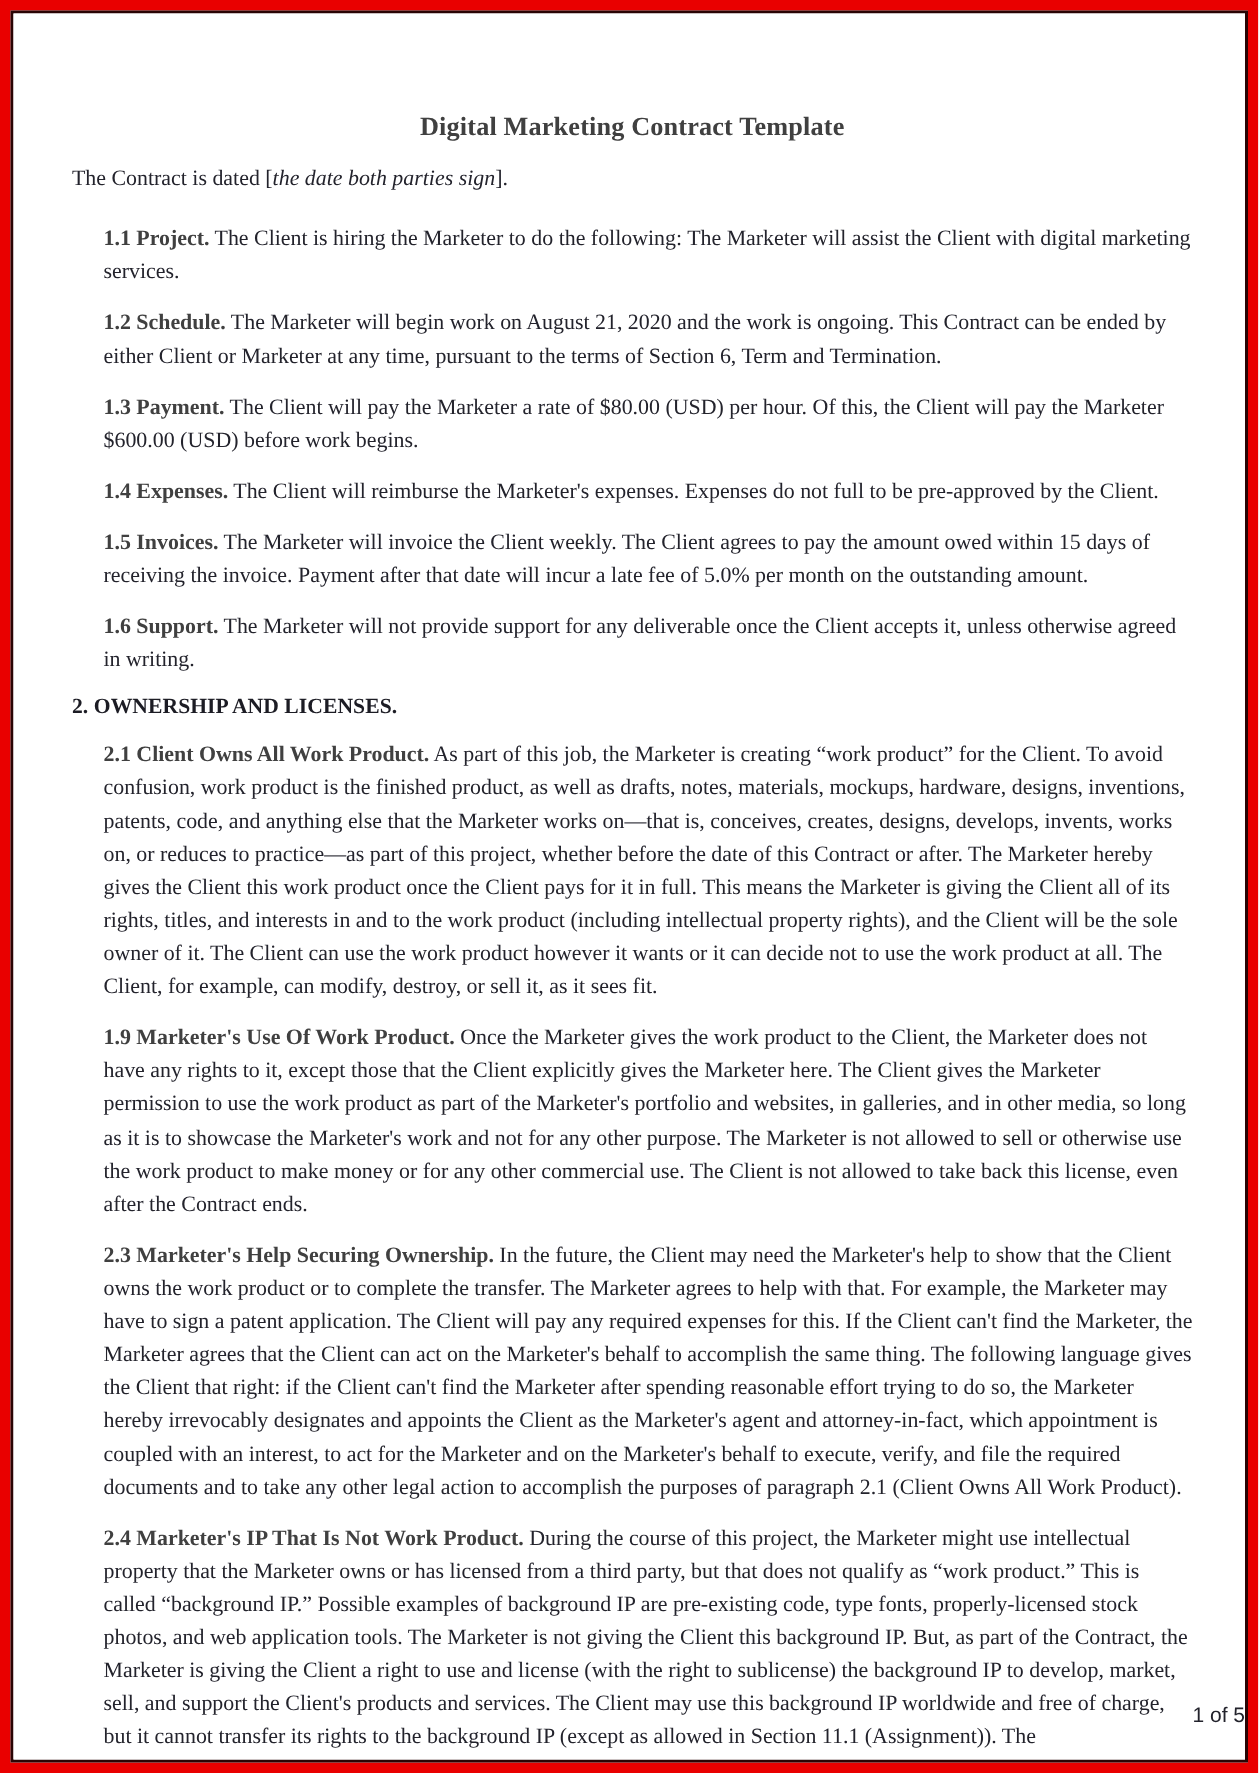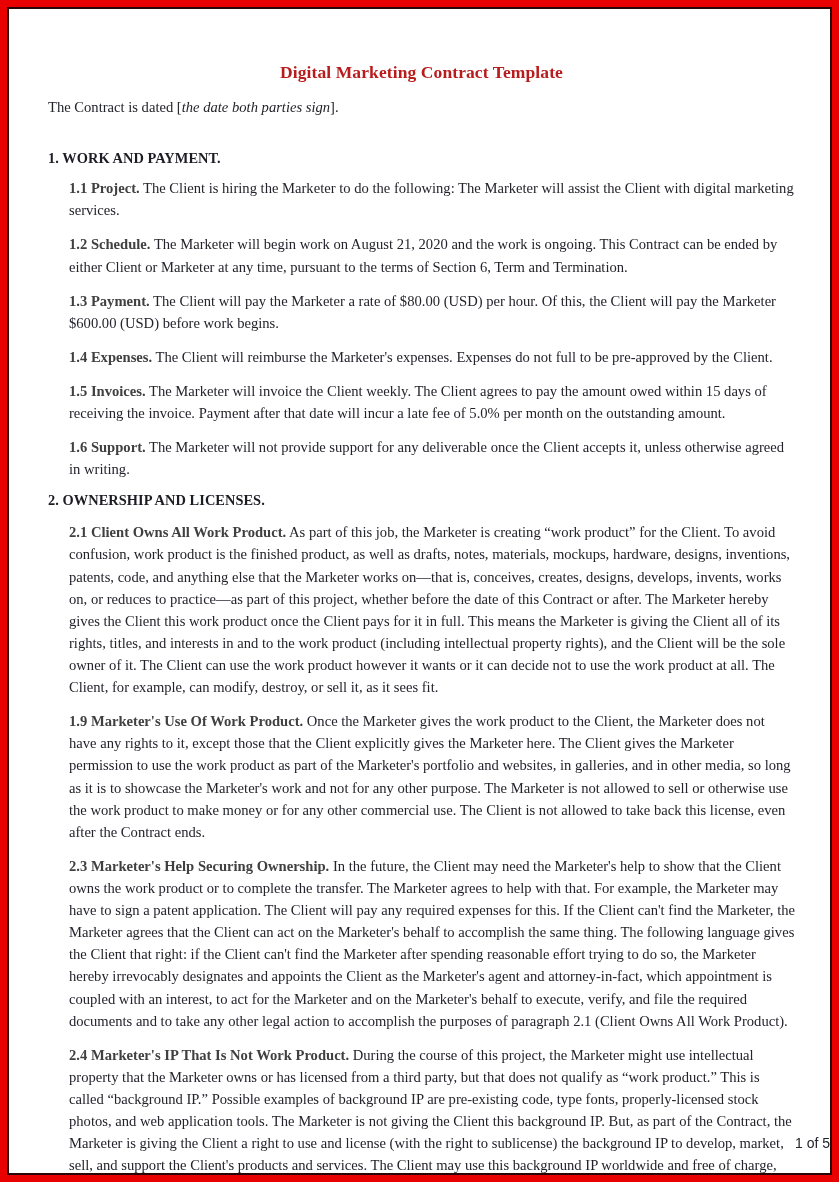--- a/index.html
+++ b/index.html
@@ -47,34 +47,34 @@
     position: absolute;
     left: 39px;
     right: 35px;
     top: 0;
     bottom: 0;
   }
   .doc-title {
     text-align: center;
     font-weight: bold;
     font-size: 17.5px;
-    color: #b91c1c;
-    margin: 0;
+    color: #404040;
+    margin: 12px;
     padding-top: 53px;
     letter-spacing: 0.1px;
   }
   .para {
     font-size: 14.6px;
     line-height: 1.52;
     color: #23232c;
     margin: 0 0 13px 0;
     text-align: left;
   }
   .lead-1 { margin-top: 46px; }
-  .lead-2 { margin-top: 13px; margin-bottom: 32px; }
+  .lead-2 { margin-top: 13px; margin-bottom: 18px; }
   .section-head {
     font-size: 14.4px;
     font-weight: bold;
     color: #1c1c24;
     margin: 0 0 10px 0;
     letter-spacing: 0.05px;
   }
   .sec-2-head { margin-top: 8px; margin-bottom: 12px; }
   .sub {
     margin-left: 21px;
@@ -106,21 +106,20 @@
   <div class="frame-inner"></div>
 
   <div class="sheet">
     <div class="content">
 
       <h1 class="doc-title">Digital Marketing Contract Template</h1>
 
 
       <p class="para lead-2"><span>The Contract is dated [</span><em>the date both parties sign</em><span>].</span></p>
 
-      <h2 class="section-head">1. WORK AND PAYMENT.</h2>
 
       <p class="sub"><b>1.1 Project.</b>
         <span>The Client is hiring the Marketer to do the following: The Marketer will assist the Client with digital marketing services.</span></p>
 
       <p class="sub"><b>1.2 Schedule.</b>
         <span>The Marketer will begin work on August 21, 2020 and the work is ongoing. This Contract can be ended by either Client or Marketer at any time, pursuant to the terms of Section 6, Term and Termination.</span></p>
 
       <p class="sub"><b>1.3 Payment.</b>
         <span>The Client will pay the Marketer a rate of $80.00 (USD) per hour. Of this, the Client will pay the Marketer $600.00 (USD) before work begins.</span></p>
 

